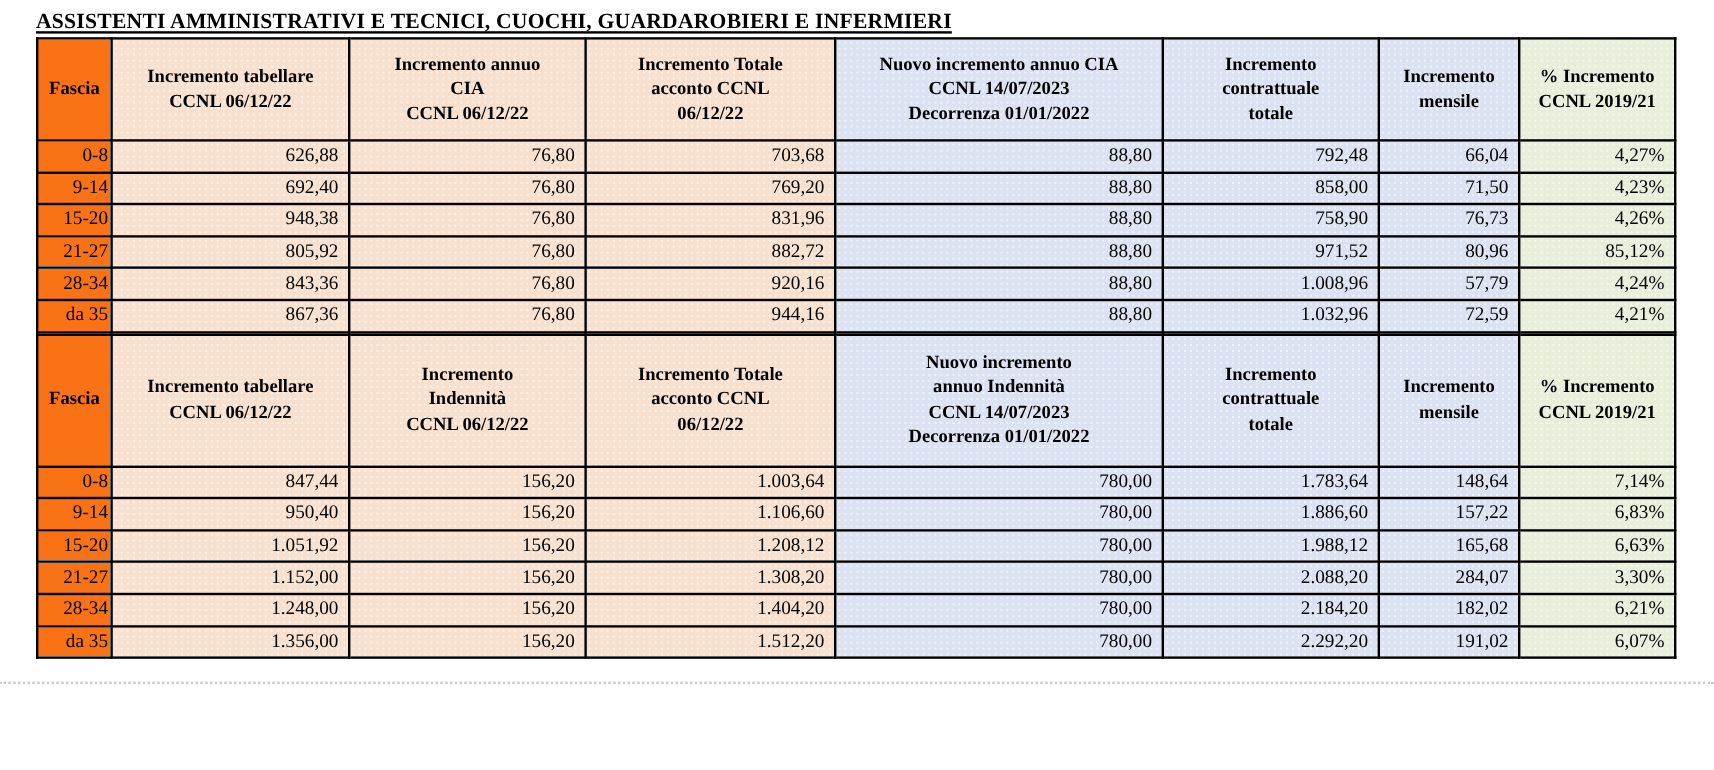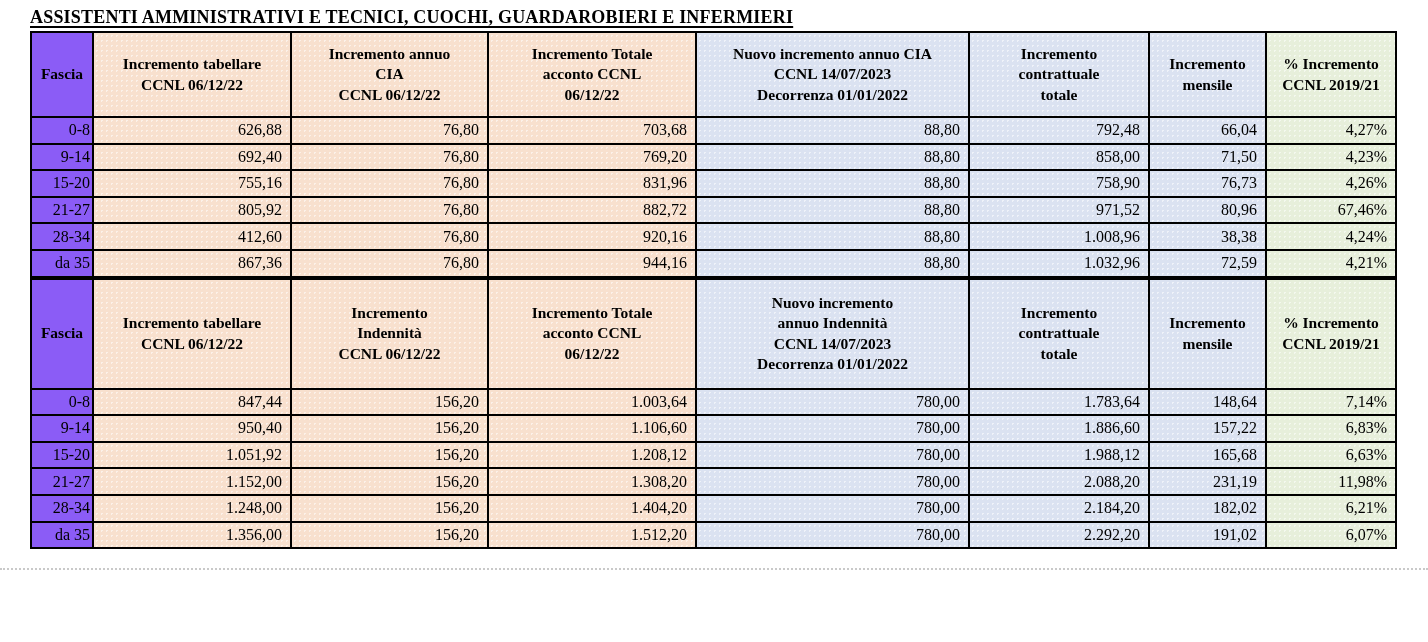--- a/index.html
+++ b/index.html
@@ -55,21 +55,21 @@
     font-size:16px;
     line-height:1;
     padding:2px 8px 2px 2px;
     text-align:right;
     vertical-align:middle;
   }
   table.salary td.fascia{
     text-align:right;
     padding:2px;
   }
-  .grp-white{background:#8b5cf6;}
+  .grp-white{background:#f97316;}
   .grp-peach{
     background-color:var(--peach);
     background-image:radial-gradient(rgba(255,255,255,.55) 1px, rgba(0,0,0,0) 1px);
     background-size:5px 5px;
   }
   .grp-blue{
     background-color:var(--blue);
     background-image:radial-gradient(rgba(255,255,255,.55) 1px, rgba(0,0,0,0) 1px);
     background-size:5px 5px;
   }
@@ -142,46 +142,46 @@
             <td class="grp-peach num">692,40</td>
             <td class="grp-peach num">76,80</td>
             <td class="grp-peach num">769,20</td>
             <td class="grp-blue num">88,80</td>
             <td class="grp-blue num">858,00</td>
             <td class="grp-blue num">71,50</td>
             <td class="grp-green num">4,23%</td>
           </tr>
           <tr style="height: 26.6px;">
             <td class="grp-white fascia">15-20</td>
-            <td class="grp-peach num">755,16</td>
+            <td class="grp-peach num">948,38</td>
             <td class="grp-peach num">76,80</td>
             <td class="grp-peach num">831,96</td>
             <td class="grp-blue num">88,80</td>
             <td class="grp-blue num">758,90</td>
             <td class="grp-blue num">76,73</td>
             <td class="grp-green num">4,26%</td>
           </tr>
           <tr style="height: 26.6px;">
             <td class="grp-white fascia">21-27</td>
             <td class="grp-peach num">805,92</td>
             <td class="grp-peach num">76,80</td>
             <td class="grp-peach num">882,72</td>
             <td class="grp-blue num">88,80</td>
             <td class="grp-blue num">971,52</td>
             <td class="grp-blue num">80,96</td>
-            <td class="grp-green num">67,46%</td>
+            <td class="grp-green num">85,12%</td>
           </tr>
           <tr style="height: 26.6px;">
             <td class="grp-white fascia">28-34</td>
-            <td class="grp-peach num">412,60</td>
+            <td class="grp-peach num">843,36</td>
             <td class="grp-peach num">76,80</td>
             <td class="grp-peach num">920,16</td>
             <td class="grp-blue num">88,80</td>
             <td class="grp-blue num">1.008,96</td>
-            <td class="grp-blue num">38,38</td>
+            <td class="grp-blue num">57,79</td>
             <td class="grp-green num">4,24%</td>
           </tr>
           <tr style="height: 26.6px;">
             <td class="grp-white fascia">da 35</td>
             <td class="grp-peach num">867,36</td>
             <td class="grp-peach num">76,80</td>
             <td class="grp-peach num">944,16</td>
             <td class="grp-blue num">88,80</td>
             <td class="grp-blue num">1.032,96</td>
             <td class="grp-blue num">72,59</td>
@@ -258,22 +258,22 @@
             <td class="grp-blue num">165,68</td>
             <td class="grp-green num">6,63%</td>
           </tr>
           <tr style="height: 26.6px;">
             <td class="grp-white fascia">21-27</td>
             <td class="grp-peach num">1.152,00</td>
             <td class="grp-peach num">156,20</td>
             <td class="grp-peach num">1.308,20</td>
             <td class="grp-blue num">780,00</td>
             <td class="grp-blue num">2.088,20</td>
-            <td class="grp-blue num">231,19</td>
-            <td class="grp-green num">11,98%</td>
+            <td class="grp-blue num">284,07</td>
+            <td class="grp-green num">3,30%</td>
           </tr>
           <tr style="height: 26.6px;">
             <td class="grp-white fascia">28-34</td>
             <td class="grp-peach num">1.248,00</td>
             <td class="grp-peach num">156,20</td>
             <td class="grp-peach num">1.404,20</td>
             <td class="grp-blue num">780,00</td>
             <td class="grp-blue num">2.184,20</td>
             <td class="grp-blue num">182,02</td>
             <td class="grp-green num">6,21%</td>

